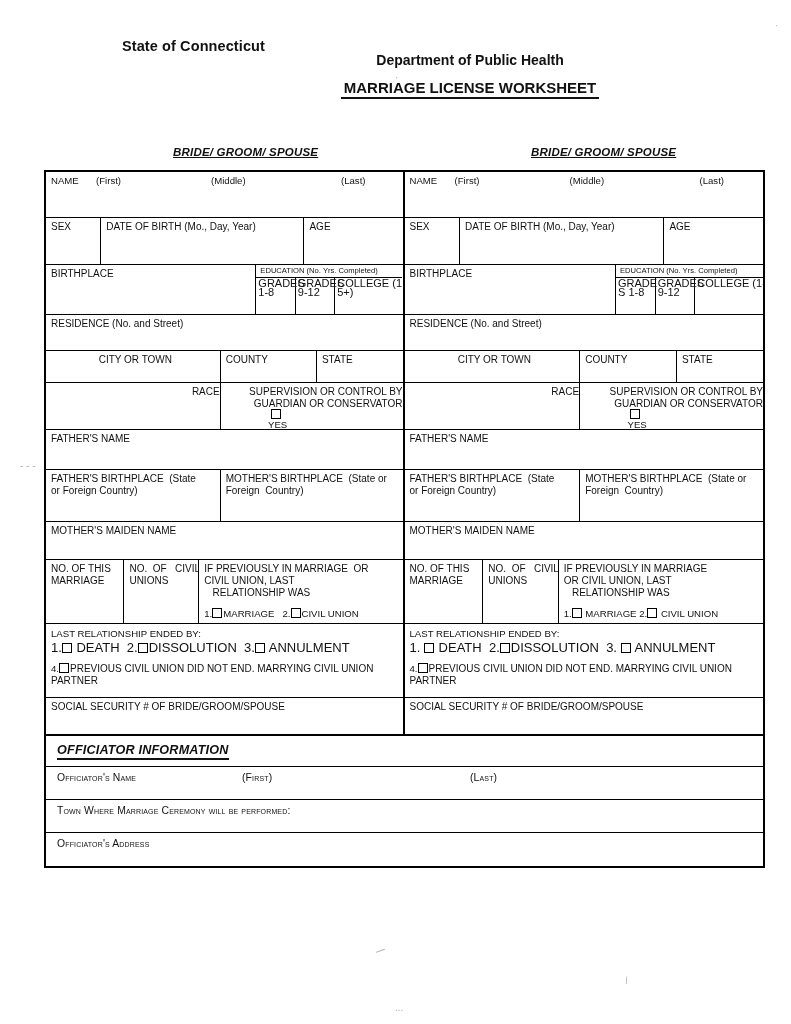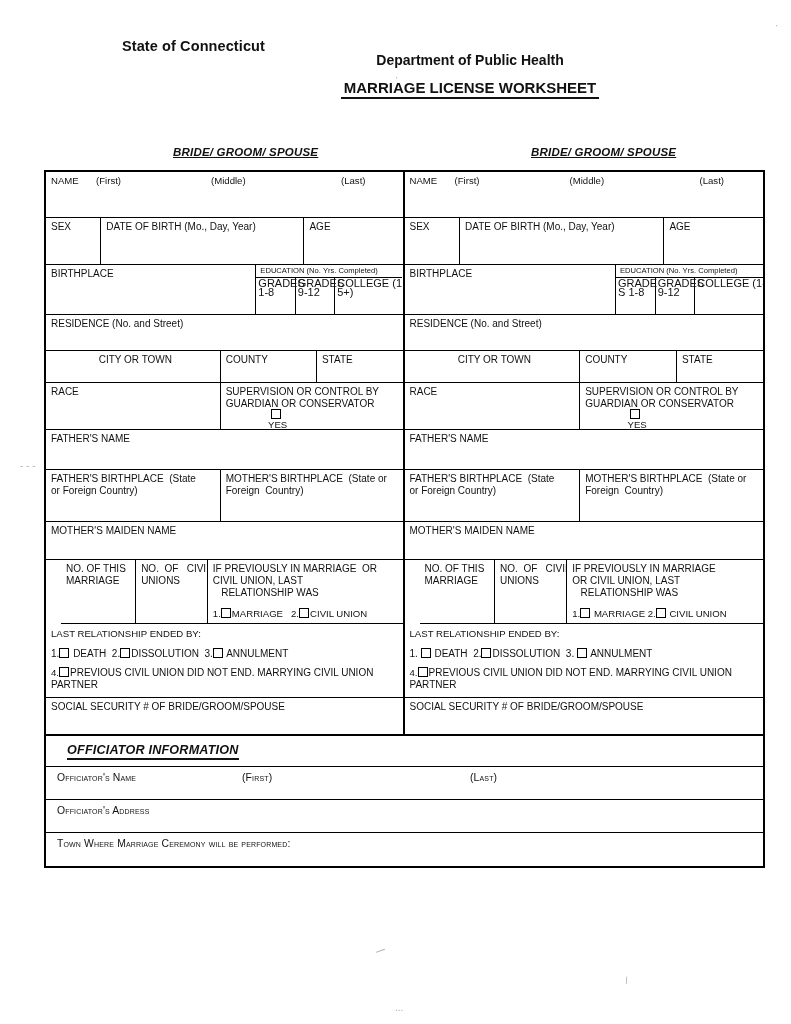--- a/index.html
+++ b/index.html
@@ -171,21 +171,21 @@
   .r-res { height: 36px; }
   .r-res .cell { width: 100%; }
 
   
   .r-city { height: 32px; }
   .c-city   { width: 49%; text-align: center; }
   .c-county { width: 27%; }
   .c-state  { width: 24%; }
 
   
-  .r-race { height: 47px; }
+  .r-race { height: 47px; text-align: right; }
   .c-race { width: 49%; }
   .c-sup  { width: 51%; border-right: none; }
   .sup-checks {
     position: absolute;
     left: 44px; top: 26px;
     display: flex;
     align-items: center;
     font-size: 9.6px;
     flex-direction: column;
   }
@@ -208,36 +208,36 @@
   
   .r-pbp { height: 52px; }
   .c-fbp { width: 49%; }
   .c-mbp { width: 51%; border-right: none; }
 
   
   .r-mmn { height: 38px; }
   .r-mmn .cell { width: 100%; }
 
   
-  .r-mc { height: 64px; margin-left: 15px; }
+  .r-mc { height: 64px; }
   .c-nom { width: 22%; }
   .c-nocu { width: 21%; }
   .c-prev { width: 57%; border-right: none; }
   .prev-line {
     position: absolute;
     left: 5px; bottom: 4px;
     font-size: 9.6px;
     white-space: nowrap;
   }
 
   
   .r-eb { height: 74px; }
   .r-eb .cell { width: 100%; }
   .eb-line1 { font-size: 9.6px; line-height: 13px; }
-  .eb-line2 { font-size: 10px; margin-top: 8px; white-space: nowrap; }
+  .eb-line2 { font-size: 13px; white-space: nowrap; }
   .eb-line3 { font-size: 9.6px; margin-top: 8px; line-height: 12.4px; }
 
   
   .r-ssn { height: 36px; }
   .r-ssn .cell { width: 100%; }
 
   
   .offic-frame {
     position: absolute;
     left: 44px;
@@ -253,21 +253,21 @@
     position: relative;
   }
   .offic-title {
     position: absolute;
     left: 11px; top: 7px;
     font-size: 12.6px;
     font-weight: bold;
     font-style: italic;
     letter-spacing: .2px;
   }
-  .offic-title span { border-bottom: 2px solid #111; padding-bottom: 1px; margin-left: 10px; }
+  .offic-title span { border-bottom: 2px solid #111; padding-bottom: 1px; }
   .offic-row {
     position: relative;
     border-bottom: 1.2px solid #000;
     box-sizing: border-box;
   }
   .offic-row:last-child { border-bottom: none; }
   .o-name { height: 33px; }
   .o-addr { height: 33px; }
   .o-town { height: 33px; }
   .smallcaps {
@@ -592,25 +592,25 @@
 
   <div class="offic-frame" id="officiator-frame" style="top: 736px;">
     <div class="offic-title-band">
       <div class="offic-title"><span>OFFICIATOR INFORMATION</span></div>
     </div>
     <div class="offic-row o-name">
       <span class="smallcaps oc-label">Officiator's Name</span>
       <span class="smallcaps oc-first">(First)</span>
       <span class="smallcaps oc-last">(Last)</span>
     </div>
+    <div class="offic-row o-town">
+      <span class="smallcaps oc-label">Town Where Marriage Ceremony will be performed:</span>
+    </div>
     <div class="offic-row o-addr">
       <span class="smallcaps oc-label">Officiator's Address</span>
-    </div>
-    <div class="offic-row o-town">
-      <span class="smallcaps oc-label">Town Where Marriage Ceremony will be performed:</span>
     </div>
   </div>
 
   <div class="scan-mark" style="left:775px; top:20px;">·</div>
   <div class="scan-mark" style="left:395px; top:72px;">·</div>
   <div class="scan-mark" style="left:20px; top:460px;">- - -</div>
   <div class="scan-mark" style="left:380px; top:945px; transform:rotate(70deg);">|</div>
   <div class="scan-mark" style="left:625px; top:975px; transform:rotate(20deg);">\</div>
   <div class="scan-mark" style="left:395px; top:1002px;">...</div>
 </div>

